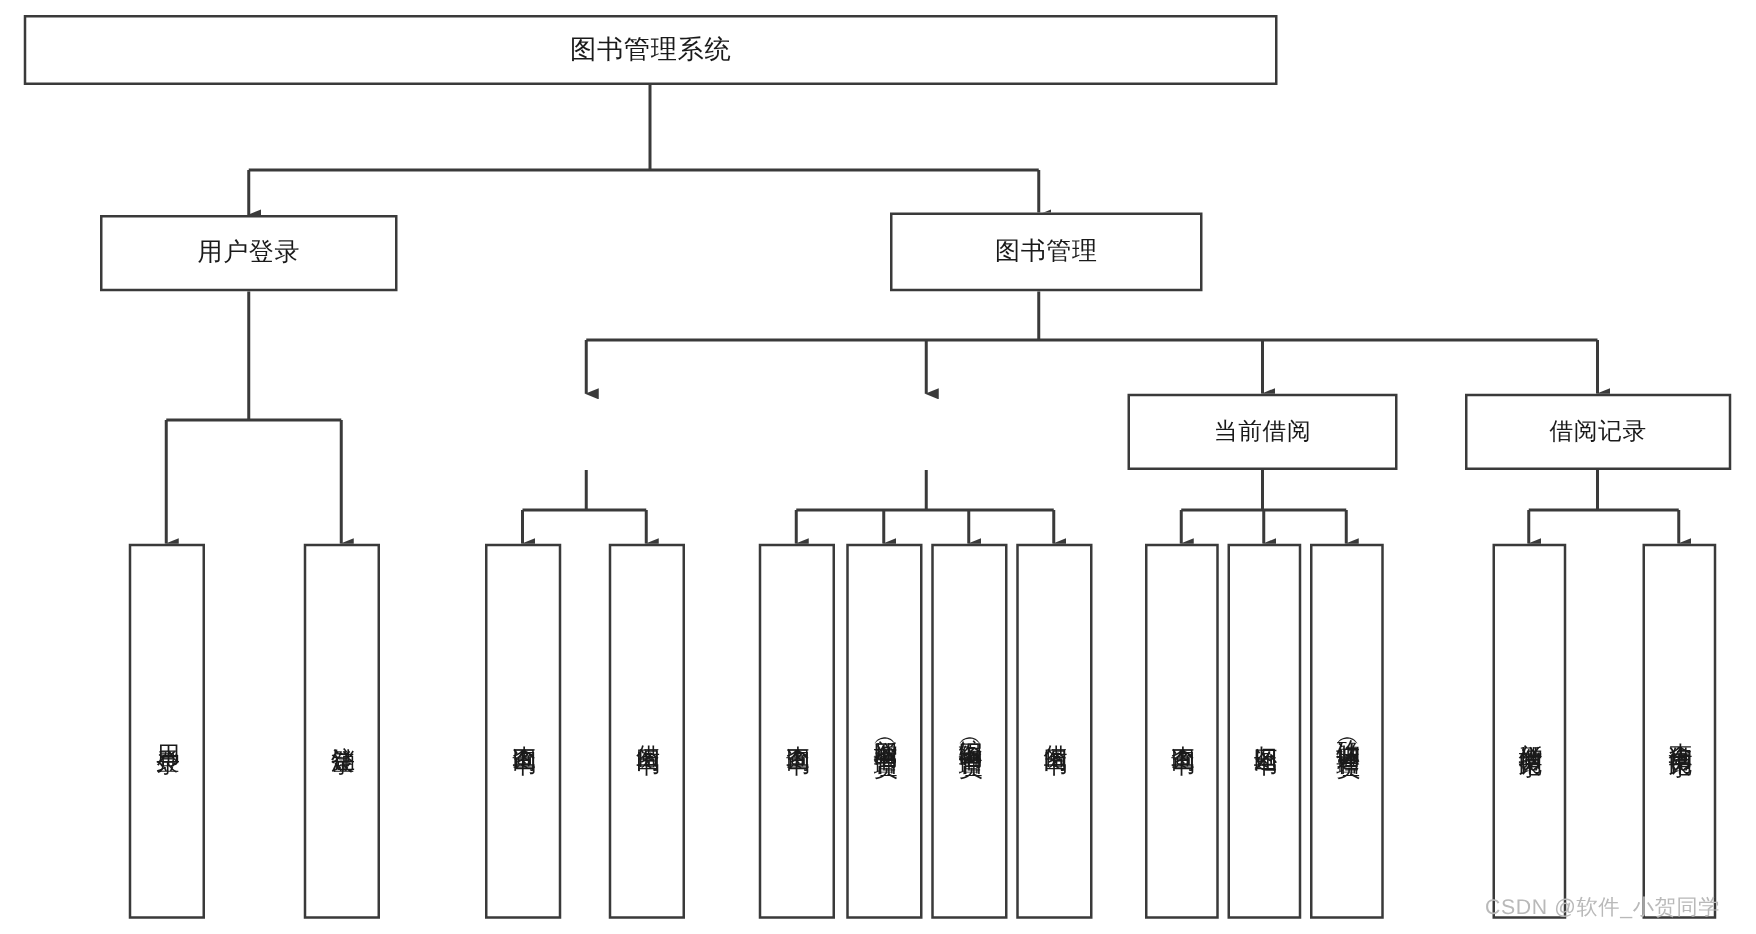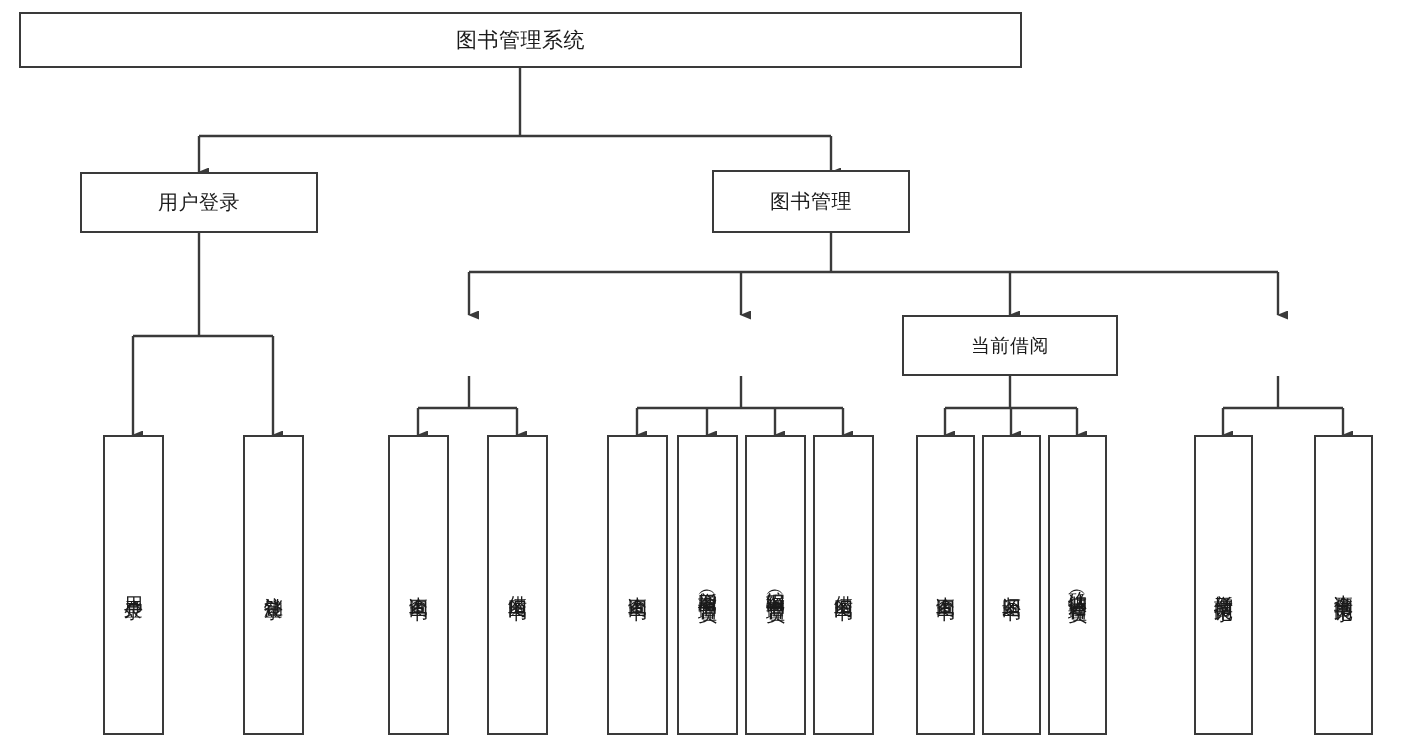--- a/index.html
+++ b/index.html
@@ -110,30 +110,33 @@
   </svg>
 
   <div class="node root" style="left: 19px; top: 12px; width: 1003px; height: 56px; border-color: rgb(58, 58, 58); color: rgb(26, 26, 26);">
     <span class="label">图书管理系统</span>
   </div>
 
   <div class="node horizontal level1" style="left: 80px; top: 172px; width: 238px; height: 61px; border-color: rgb(58, 58, 58); color: rgb(26, 26, 26);">
     <span class="label">用户登录</span>
   </div>
 
-  <div class="node horizontal level1" style="left: 712px; top: 170px; width: 198px; height: 63px; border-color: rgb(58, 58, 58); color: rgb(26, 26, 26);">
+  <div class="node horizontal level1" style="left: 712px; top: 170px; width: 250px; height: 63px; border-color: rgb(58, 58, 58); color: rgb(26, 26, 26);">
     <span class="label">图书管理</span>
   </div>
 
 
 
   <div class="node horizontal level2" style="left: 902px; top: 315px; width: 216px; height: 61px; border-color: rgb(58, 58, 58); color: rgb(26, 26, 26);">
     <span class="label">当前借阅</span>
   </div>
 
+  <div class="node horizontal level2" style="left: 1172px; top: 315px; width: 213px; height: 61px; border-color: rgb(58, 58, 58); color: rgb(26, 26, 26);">
+    <span class="label">借阅记录</span>
+  </div>
 
   <div class="node vertical leaf" style="left: 103px; top: 435px; width: 61px; height: 300px; border-color: rgb(58, 58, 58); color: rgb(26, 26, 26);">
     <span class="label">用户登录</span>
   </div>
 
   <div class="node vertical leaf" style="left: 243px; top: 435px; width: 61px; height: 300px; border-color: rgb(58, 58, 58); color: rgb(26, 26, 26);">
     <span class="label">注销登录</span>
   </div>
 
   <div class="node vertical leaf" style="left: 388px; top: 435px; width: 61px; height: 300px; border-color: rgb(58, 58, 58); color: rgb(26, 26, 26);">
@@ -173,13 +176,14 @@
   </div>
 
   <div class="node vertical leaf" style="left: 1194px; top: 435px; width: 59px; height: 300px; border-color: rgb(58, 58, 58); color: rgb(26, 26, 26);">
     <span class="label">新增借阅记录</span>
   </div>
 
   <div class="node vertical leaf" style="left: 1314px; top: 435px; width: 59px; height: 300px; border-color: rgb(58, 58, 58); color: rgb(26, 26, 26);">
     <span class="label">查询借阅记录</span>
   </div>
 
+  <div class="watermark" style="left: 1188px; top: 714px; color: rgb(185, 185, 185);">CSDN @软件_小贺同学</div>
 </div>
 
 </body></html>

